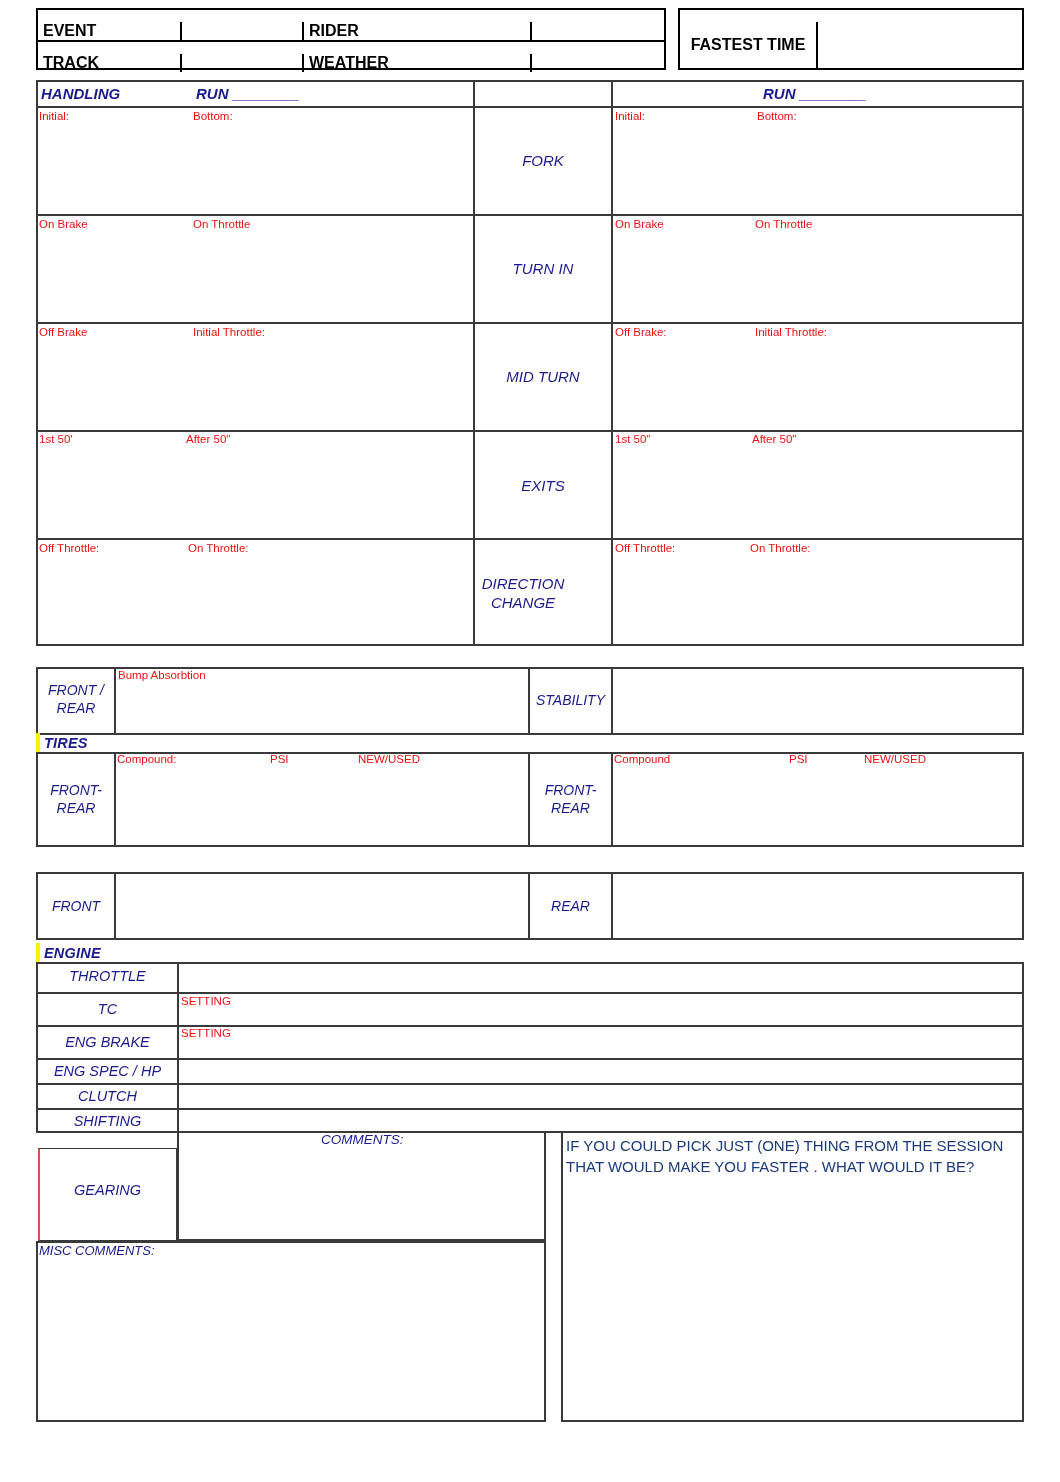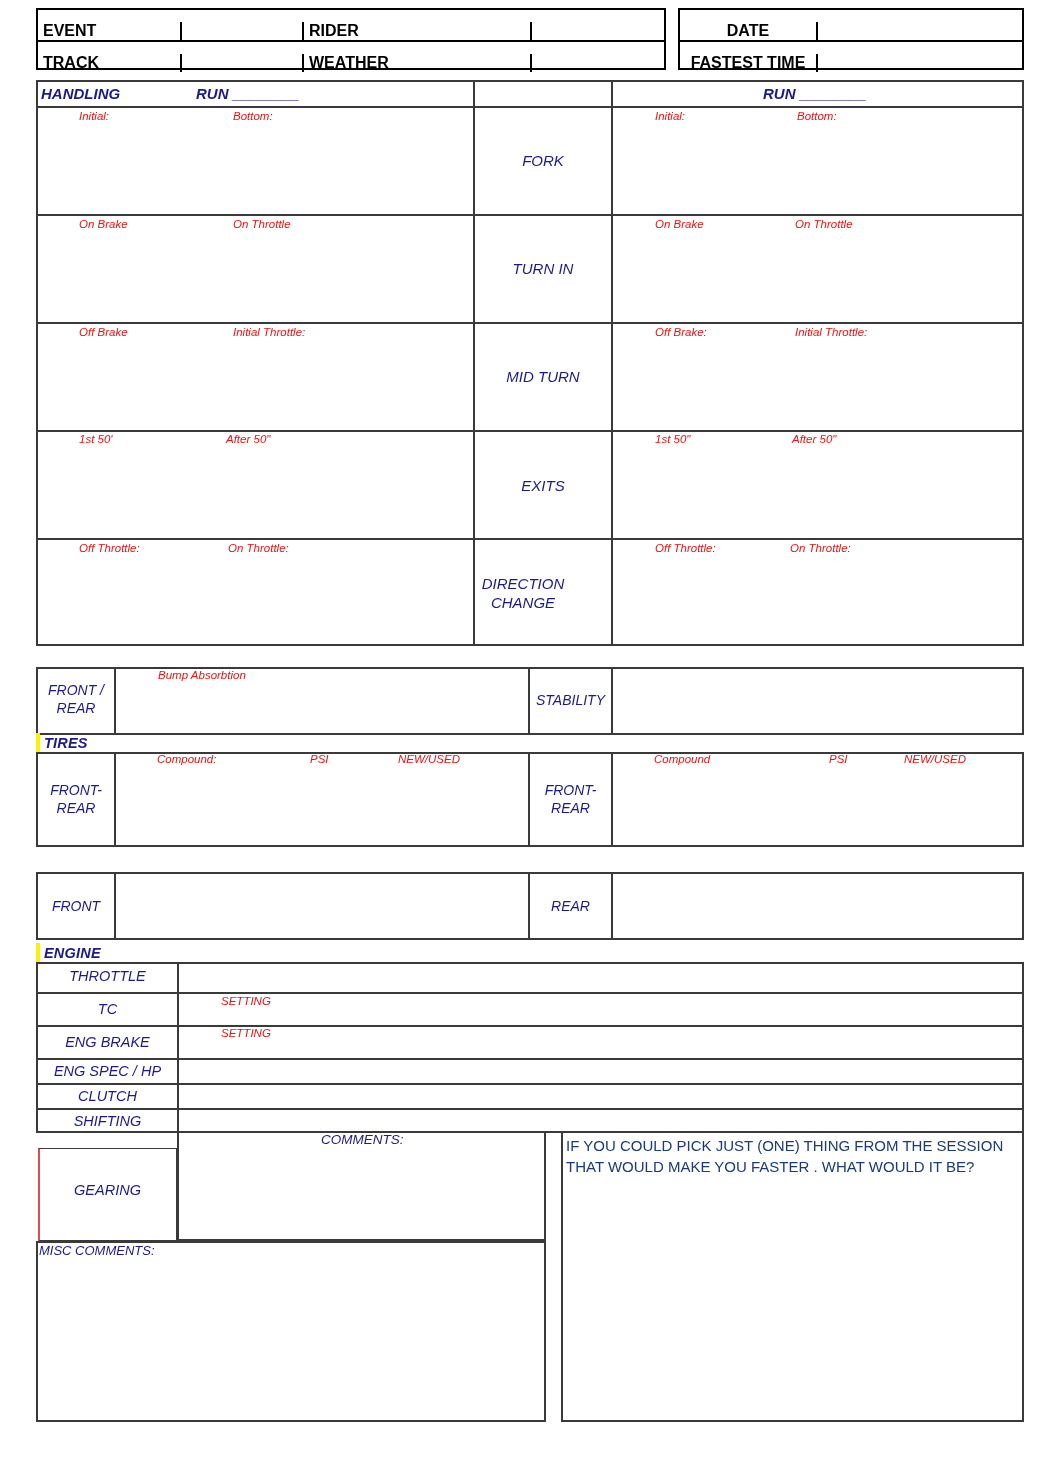--- a/index.html
+++ b/index.html
@@ -33,21 +33,21 @@
            border-left:4px solid #f5f500;box-sizing:border-box;
            display:flex;align-items:center;}
   .sectbar span{font-style:italic;font-weight:bold;font-size:14.5px;color:#1a1a8c;
                 padding-left:4px;letter-spacing:.2px;}
 
   
   .gbox{position:absolute;box-sizing:border-box;border:2px solid #3a3a3a;background:#fff;}
   .vline{position:absolute;background:#3a3a3a;}
   .hline{position:absolute;background:#3a3a3a;}
 
-  .lab-red{position:absolute;font-style:italic;font-size:11.5px;color:#ee1111;white-space:nowrap;margin-left:40px;}
+  .lab-red{position:absolute;font-size:11.5px;color:#ee1111;white-space:nowrap;}
   .lab-navy-ctr{position:absolute;font-style:italic;font-size:15px;color:#1a1a8c;
                 text-align:center;line-height:19px;white-space:pre-line;}
   .lab-navy-run{position:absolute;font-style:italic;font-weight:bold;font-size:15px;color:#1a1a8c;white-space:nowrap;}
   .lab-navy-sm{position:absolute;font-style:italic;font-size:14px;color:#1a1a8c;text-align:center;line-height:18px;}
   .lab-navy-eng{position:absolute;font-style:italic;font-size:14.5px;color:#1a1a8c;text-align:center;}
 
   .qtext{position:absolute;font-size:15px;color:#1a3a7a;line-height:21px;white-space:pre-line;}
   .misc{position:absolute;font-style:italic;font-size:13px;color:#1a1a8c;}
   .commlab{position:absolute;font-style:italic;font-size:13.5px;color:#1a1a8c;}
 </style>
@@ -65,24 +65,20 @@
     </div>
     <div class="hrow">
       <div class="hcell c-lbl">TRACK</div>
       <div class="hcell c-blank"></div>
       <div class="hcell c-lbl2">WEATHER</div>
       <div class="hcell c-blank2"></div>
     </div>
   </div>
 
   <div class="tophdr-r">
-    <div class="hrow">
-      <div class="hcell r-lbl">DATE</div>
-      <div class="hcell r-blank"></div>
-    </div>
     <div class="hrow">
       <div class="hcell r-lbl">FASTEST TIME</div>
       <div class="hcell r-blank"></div>
     </div>
   </div>
 
   <div class="gbox" style="left:36px;top:80px;width:988px;height:566px;"></div>
 
   <div class="vline" style="left:473px;top:80px;width:2px;height:566px;"></div>
   <div class="vline" style="left:611px;top:80px;width:2px;height:566px;"></div>

